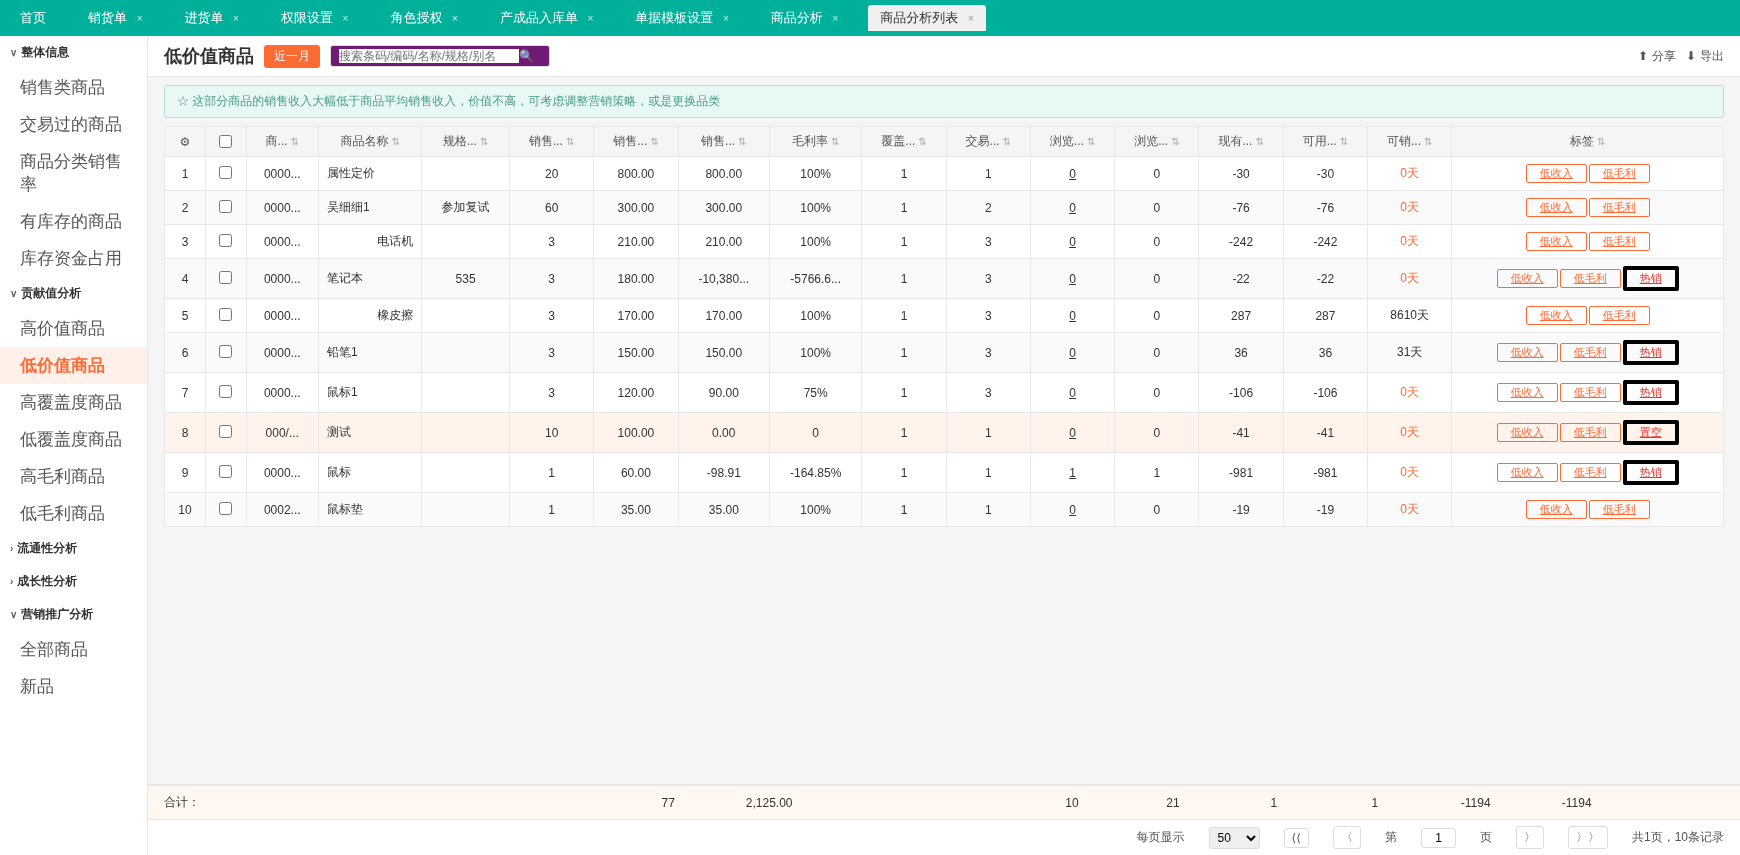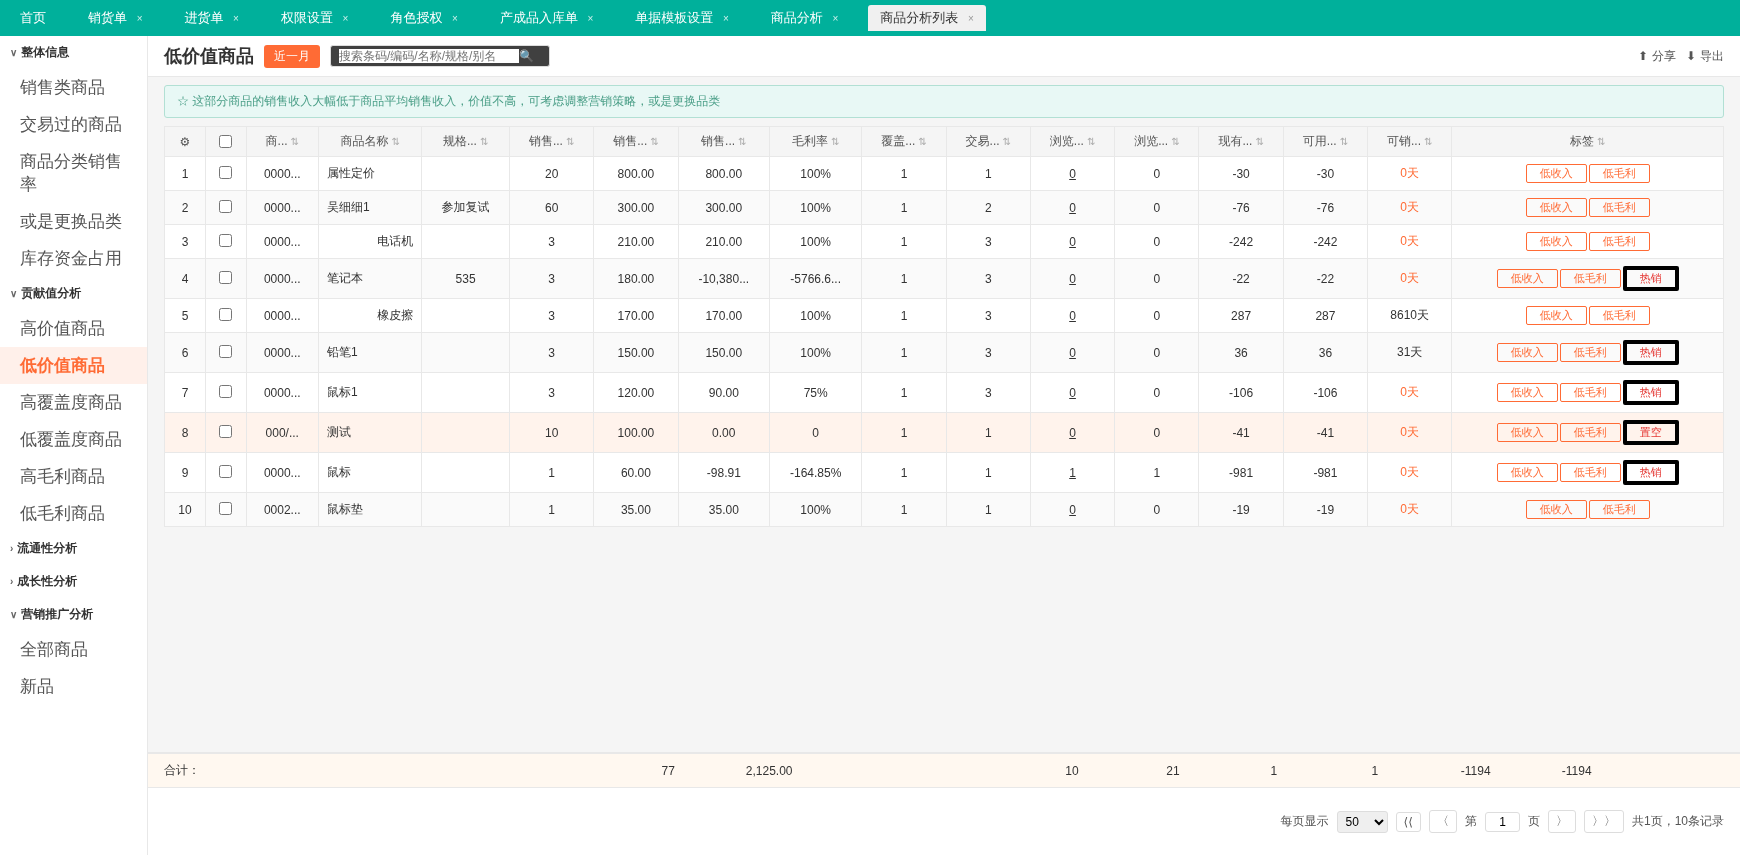--- a/index.html
+++ b/index.html
@@ -89,21 +89,21 @@
       cursor: pointer;
       font-size: 12px;
     }
     .search-box {
       display: flex;
       align-items: center;
       border: 1px solid #ddd;
       border-radius: 3px;
       padding: 3px 8px;
       width: 220px;
-      background: #404040;
+      background: #701a75;
     }
     .search-box input {
       border: none;
       outline: none;
       font-size: 12px;
       width: 180px;
       color: #999;
     }
     .search-icon { color: #ff6b35; cursor: pointer; }
     .header-actions { margin-left: auto; display: flex; gap: 10px; }
@@ -161,20 +161,21 @@
       white-space: nowrap;
     }
     tbody tr:nth-child(even) td { background: #fafafa; }
     tbody tr.highlighted td { background: #fff3ec; }
     .tag {
       display: inline-block;
       border-radius: 2px;
       padding: 1px 13px;
       font-size: 11px;
       margin: 1px;
+      text-decoration: underline;
     }
     .tag-orange { color: #ff6b35; border: 1px solid #ff6b35; }
     .tag-red { color: #e53935; border: 4px solid #000000; }
 
     
     .table-footer {
       background: #fff8f0;
       border-top: 2px solid #e8e8e8;
       padding: 8px 16px;
       display: flex;
@@ -193,24 +194,24 @@
       color: #333;
       font-size: 12px;
       padding: 0 8px;
     }
 
     
     .pagination {
       display: flex;
       align-items: center;
       justify-content: flex-end;
-      padding: 22px 16px;
+      padding: 6px 16px;
       background: #fff;
       border-top: 1px solid #e8e8e8;
-      gap: 8px;
+      gap: 24px;
       font-size: 12px;
       color: #555;
     }
     .pagination select {
       border: 1px solid #ddd;
       border-radius: 3px;
       padding: 2px 4px;
       font-size: 12px;
     }
     .pagination .page-btn {
@@ -257,21 +258,21 @@
 
 <div class="main-layout">
 
   <div class="sidebar">
     <div class="sidebar-group-header">
       <span class="arrow">∨</span> 整体信息
     </div>
     <div class="sidebar-item">销售类商品</div>
     <div class="sidebar-item">交易过的商品</div>
     <div class="sidebar-item">商品分类销售率</div>
-    <div class="sidebar-item">或是更换品类</div>
+    <div class="sidebar-item">有库存的商品</div>
     <div class="sidebar-item">库存资金占用</div>
 
     <div class="sidebar-group-header">
       <span class="arrow">∨</span> 贡献值分析
     </div>
     <div class="sidebar-item">高价值商品</div>
     <div class="sidebar-item active">低价值商品</div>
     <div class="sidebar-item">高覆盖度商品</div>
     <div class="sidebar-item">低覆盖度商品</div>
     <div class="sidebar-item">高毛利商品</div>

